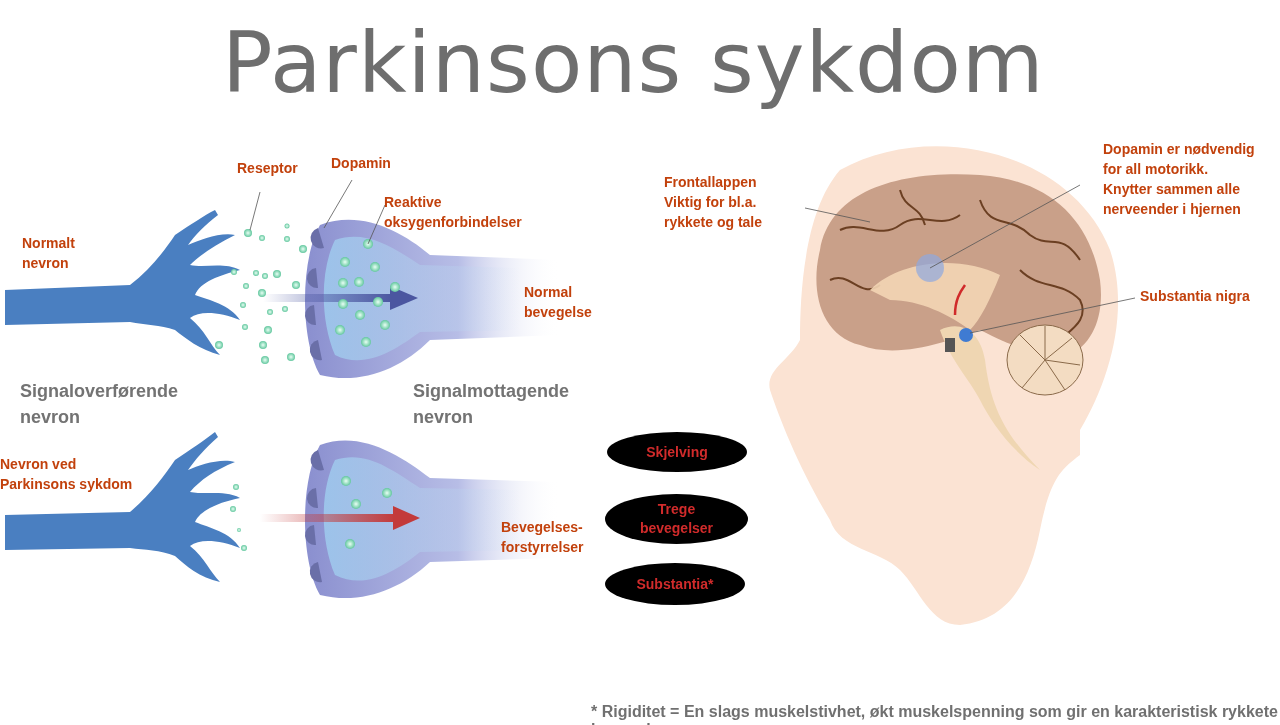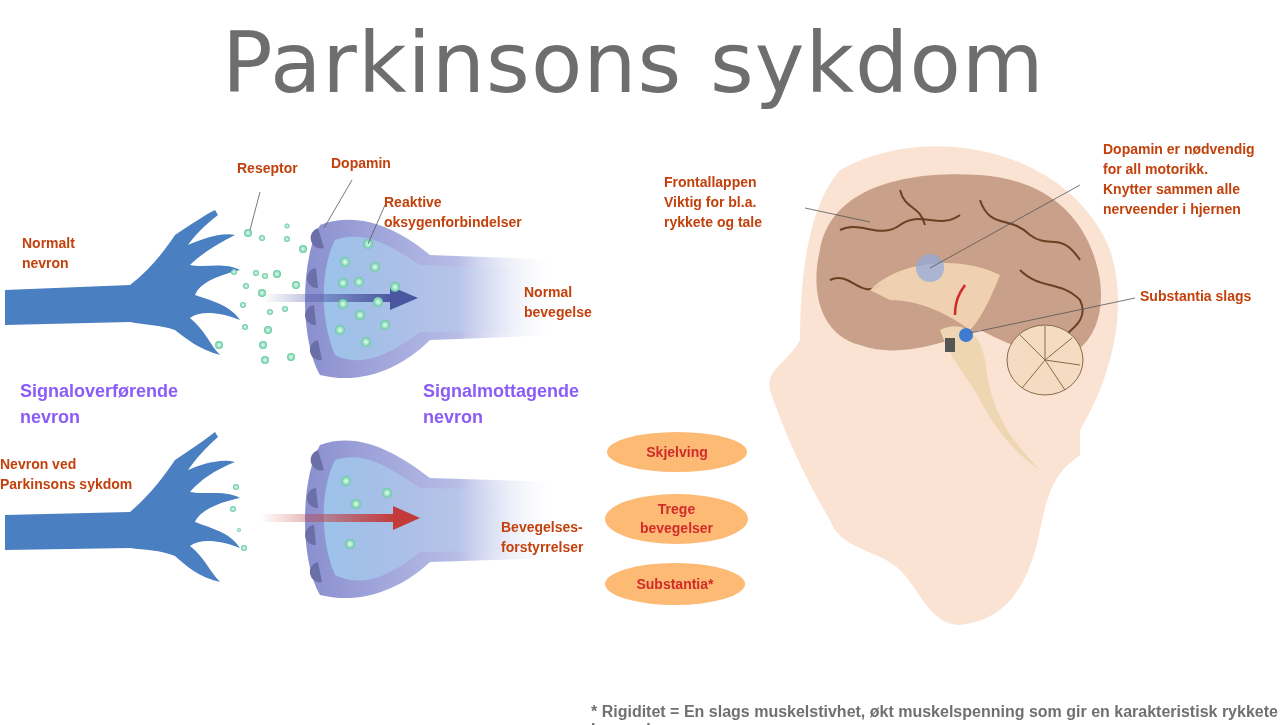--- a/index.html
+++ b/index.html
@@ -1,21 +1,21 @@
 <!DOCTYPE html>
 <html><head>
 <meta charset="utf-8">
 <style>
   html,body{margin:0;padding:0;}
   body{width:1280px;height:725px;background:#ffffff;position:relative;overflow:hidden;font-family:"Liberation Sans",sans-serif;color:#6b6b6b;}
   .abs{position:absolute;}
   .title{left:222px;top:14px;font-size:84px;color:#6e6e6e;letter-spacing:1px;font-family:"DejaVu Sans",sans-serif;font-weight:normal;}
   .lbl{font-size:14px;font-weight:bold;color:#c2410c;line-height:20px;white-space:pre-line;}
-  .big{font-size:18px;font-weight:bold;color:#8b5cf6;line-height:26px;white-space:pre-line;}
-  .pill{background:#fdba74;border-radius:50%;color:#d12b2b;font-weight:bold;font-size:14px;display:flex;align-items:center;justify-content:center;text-align:center;line-height:19px;white-space:pre-line;}
+  .big{font-size:18px;font-weight:bold;color:#737373;line-height:26px;white-space:pre-line;}
+  .pill{background:#000000;border-radius:50%;color:#d12b2b;font-weight:bold;font-size:14px;display:flex;align-items:center;justify-content:center;text-align:center;line-height:19px;white-space:pre-line;}
   .foot{font-size:16px;font-weight:bold;color:#707070;}
   svg{position:absolute;left:0;top:0;}
 </style>
 </head>
 <body>
 
 <div class="abs title">Parkinsons sykdom</div>
 
 <svg width="1280" height="725">
   <defs>
@@ -170,34 +170,34 @@
 <div class="abs lbl" style="left:237px;top:158px;">Reseptor</div>
 <div class="abs lbl" style="left:331px;top:153px;">Dopamin</div>
 <div class="abs lbl" style="left:384px;top:192px;">Reaktive
 oksygenforbindelser</div>
 <div class="abs lbl" style="left:22px;top:233px;">Normalt
 nevron</div>
 <div class="abs lbl" style="left:524px;top:282px;">Normal
 bevegelse</div>
 <div class="abs big" style="left:20px;top:378px;">Signaloverførende
 nevron</div>
-<div class="abs big" style="left:413px;top:378px;margin-left:10px;">Signalmottagende
+<div class="abs big" style="left:413px;top:378px;">Signalmottagende
 nevron</div>
 <div class="abs lbl" style="left:0px;top:454px;">Nevron ved
 Parkinsons sykdom</div>
 <div class="abs lbl" style="left:501px;top:517px;">Bevegelses-
 forstyrrelser</div>
 
 <div class="abs pill" style="left:607px;top:432px;width:140px;height:40px;">Skjelving</div>
 <div class="abs pill" style="left:605px;top:494px;width:143px;height:50px;">Trege
 bevegelser</div>
 <div class="abs pill" style="left:605px;top:563px;width:140px;height:42px;">Substantia*</div>
 
 <div class="abs lbl" style="left:664px;top:172px;">Frontallappen
 Viktig for bl.a.
 rykkete og tale</div>
 <div class="abs lbl" style="left:1103px;top:139px;">Dopamin er nødvendig
 for all motorikk.
 Knytter sammen alle
 nerveender i hjernen</div>
-<div class="abs lbl" style="left:1140px;top:286px;">Substantia slags</div>
+<div class="abs lbl" style="left:1140px;top:286px;">Substantia nigra</div>
 
 <div class="abs foot" style="left:591px;top:703px;">* Rigiditet = En slags muskelstivhet, økt muskelspenning som gir en karakteristisk rykkete bevegelse</div>
 
 </body></html>

